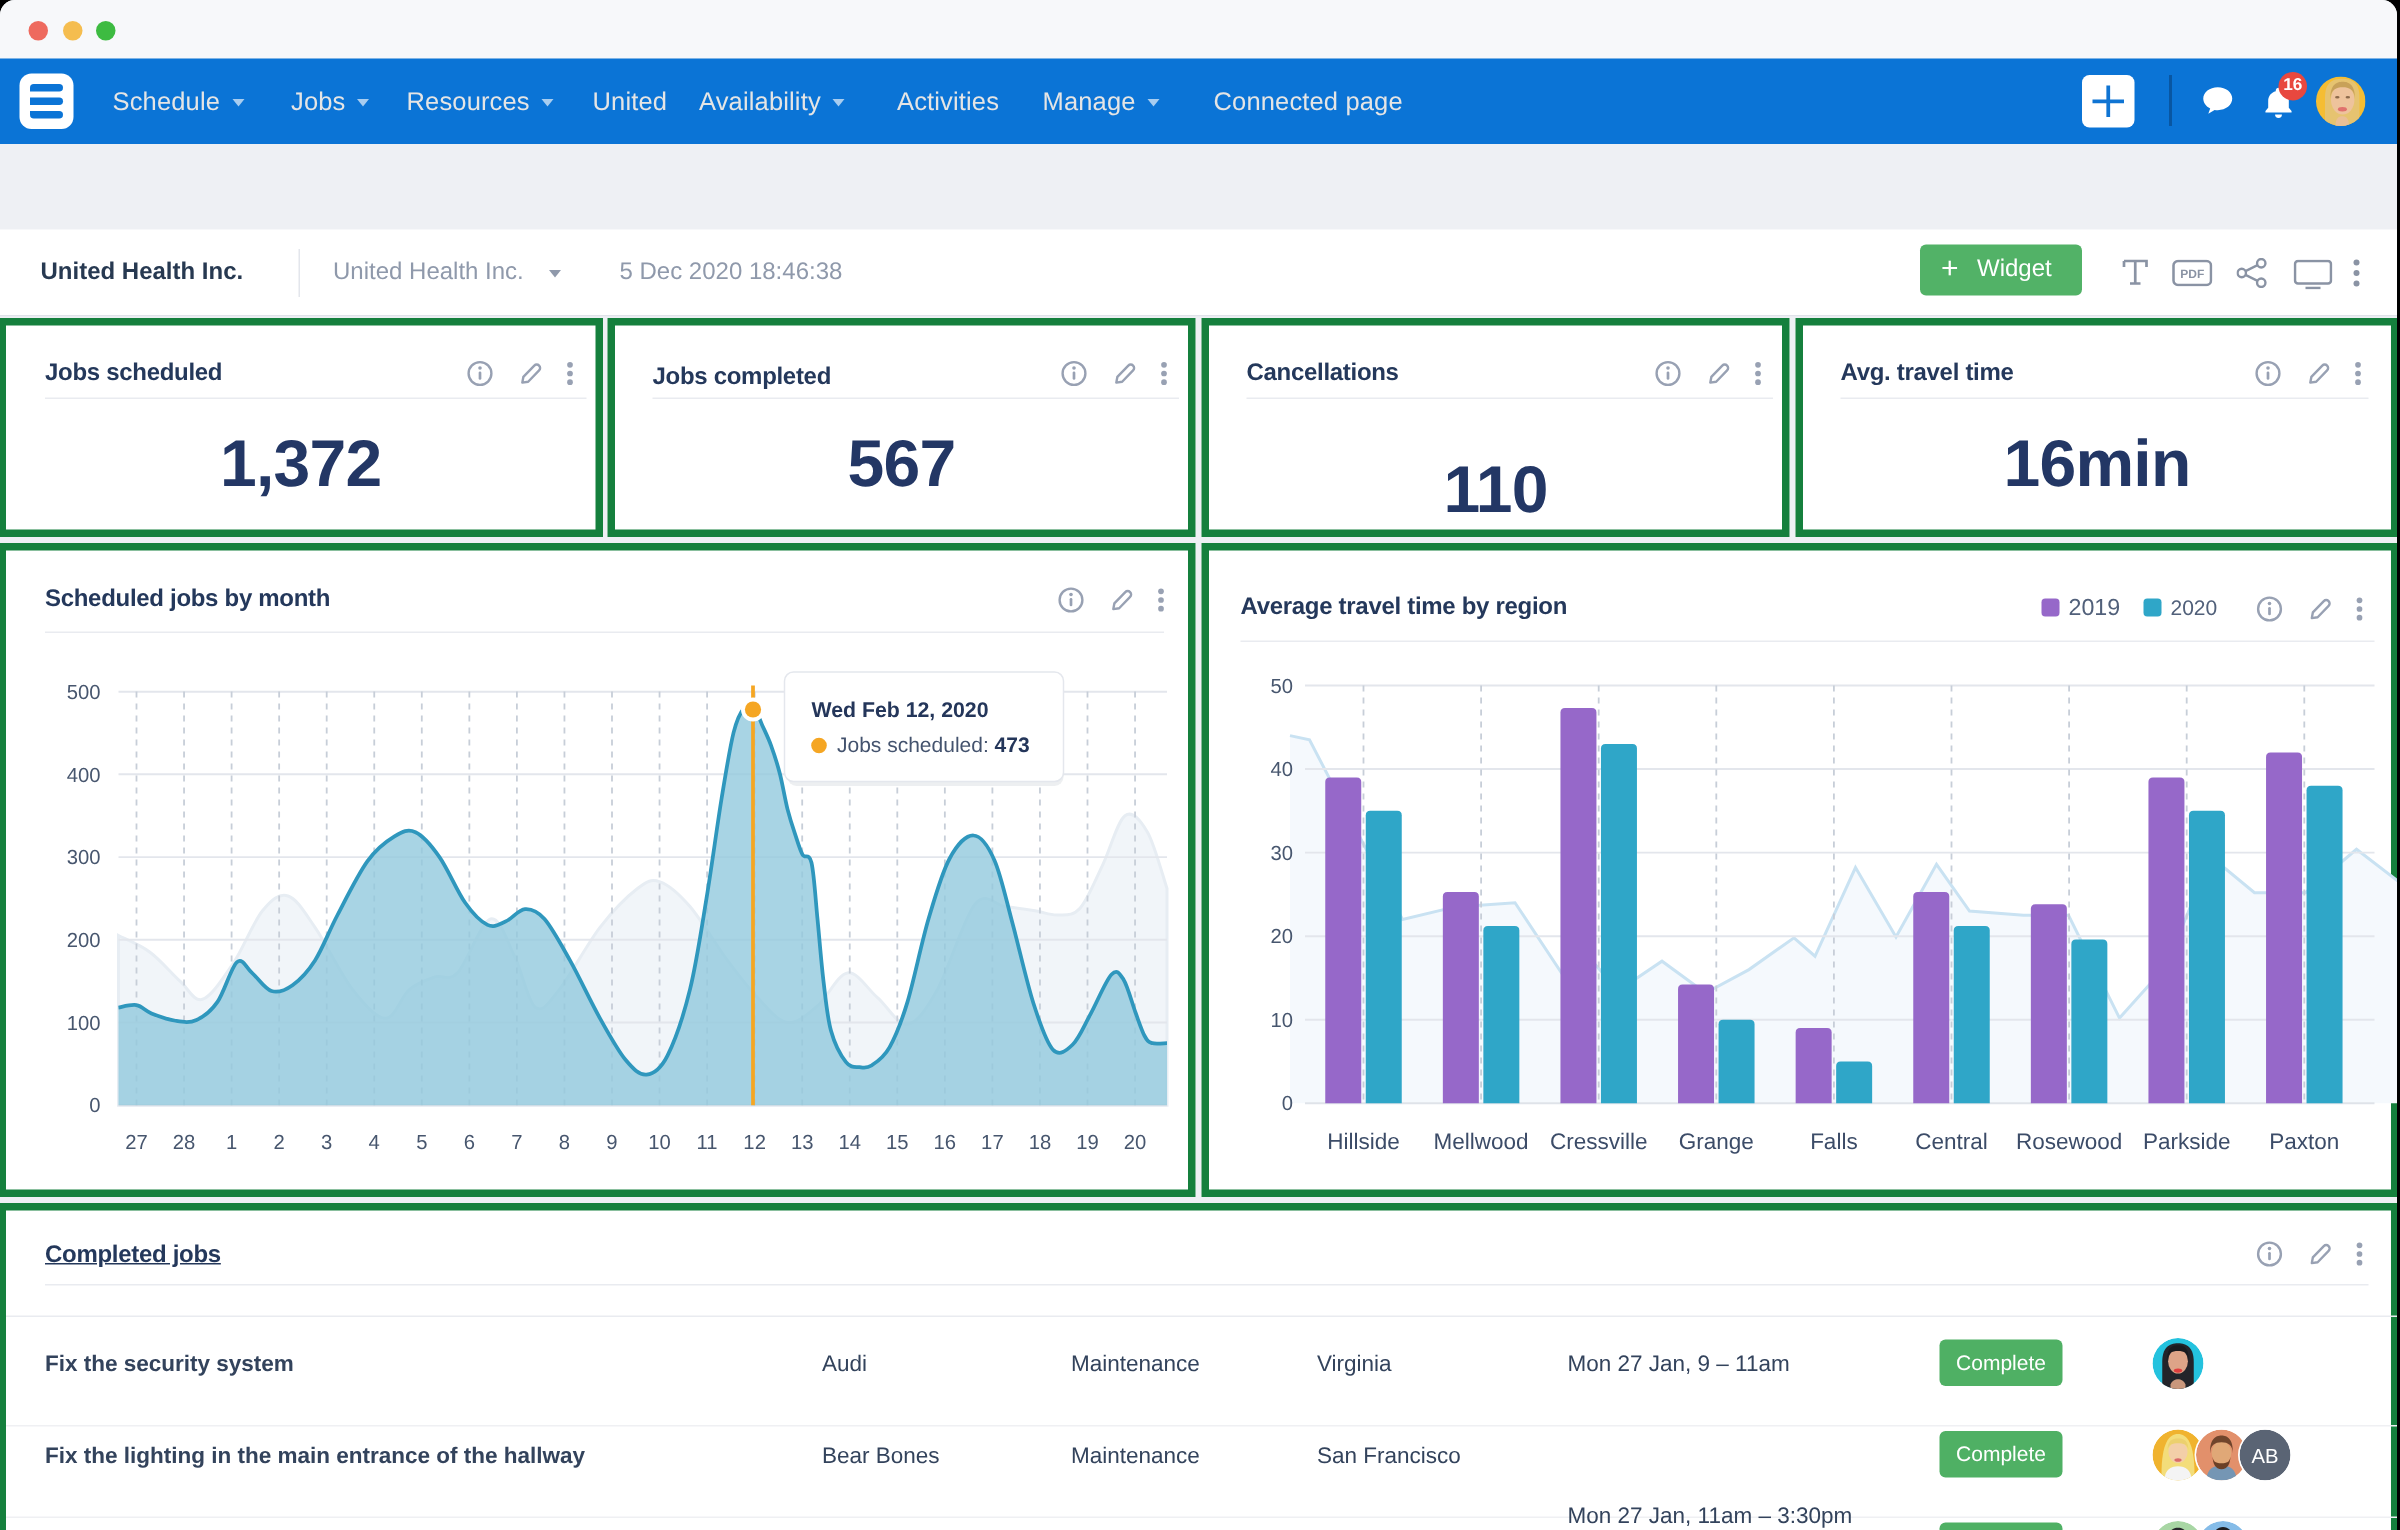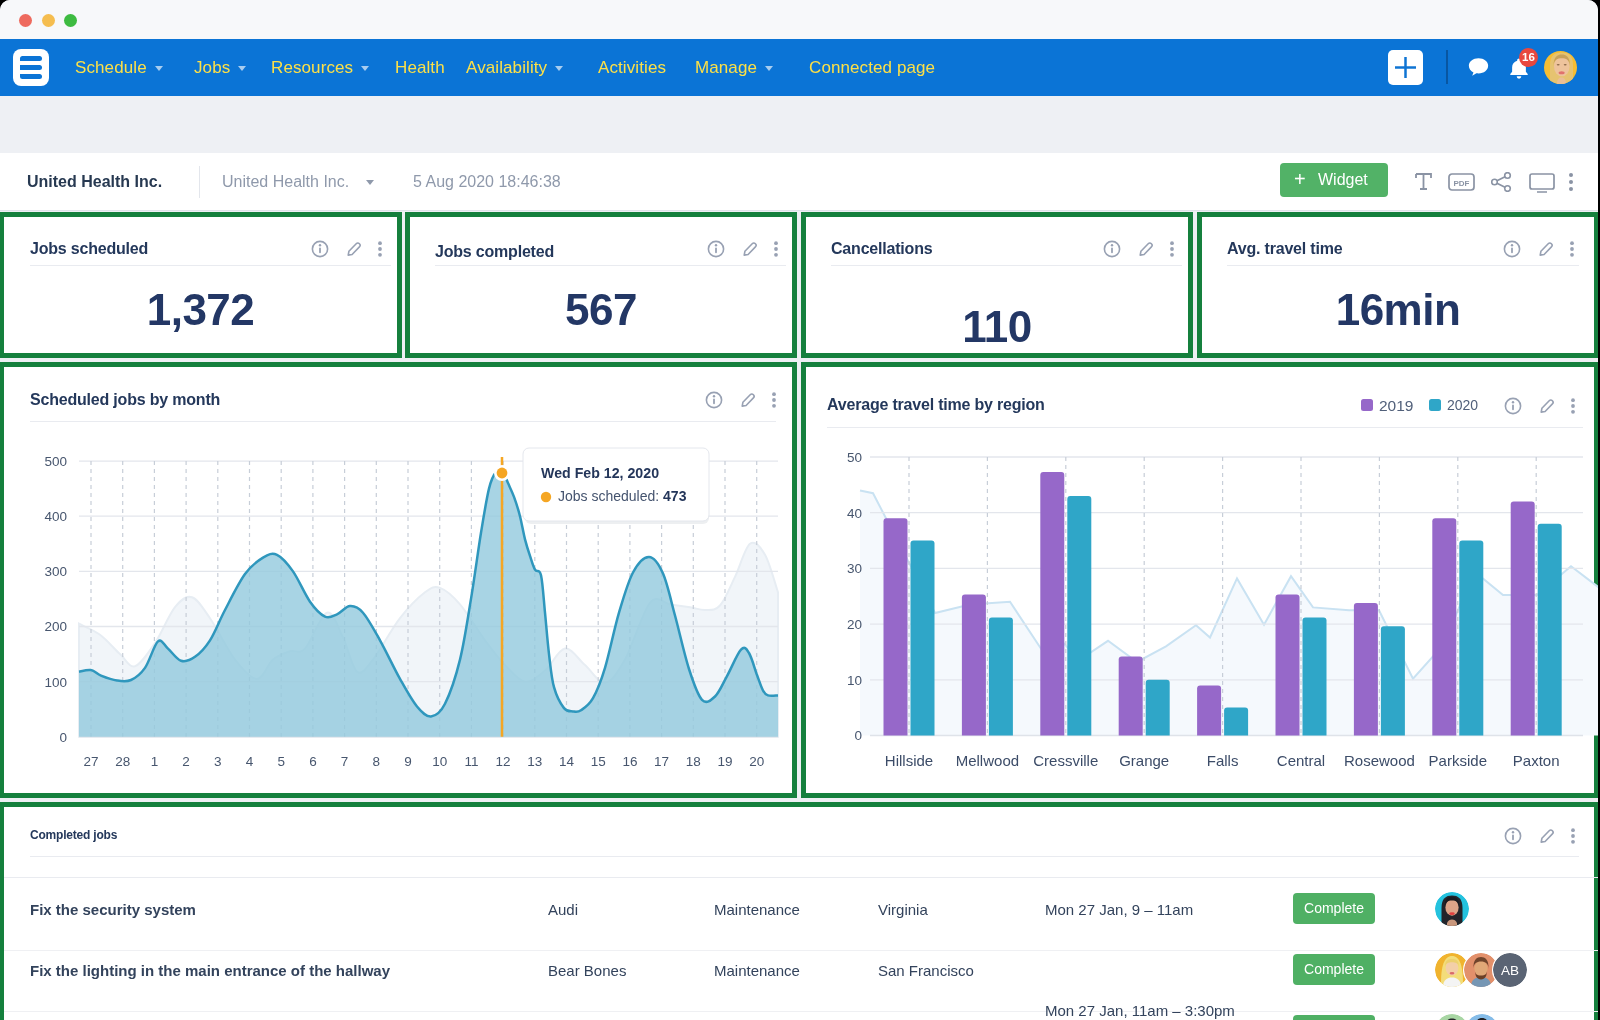--- a/index.html
+++ b/index.html
@@ -5,21 +5,21 @@
 *{margin:0;padding:0;box-sizing:border-box;}
 html,body{width:1600px;height:1020px;background:#000;font-family:"Liberation Sans",sans-serif;overflow:hidden;}
 #win{position:absolute;left:0;top:0;width:1598px;height:1020px;background:#eef0f4;border-radius:10px 10px 0 0;overflow:hidden;}
 
 #titlebar{position:absolute;left:0;top:0;width:100%;height:39px;background:#f7f8fa;}
 .tl{position:absolute;top:14px;width:13px;height:13px;border-radius:50%;}
 
 #nav{position:absolute;left:0;top:39px;width:100%;height:57px;background:#0b74d6;}
 #logo{position:absolute;left:13px;top:10px;width:36px;height:37px;background:#fff;border-radius:8px;}
 .lbar{position:absolute;left:7px;width:22px;height:5px;background:#0b74d6;}
-.ni{position:absolute;top:0;height:57px;line-height:57px;color:#fde047;font-size:17px;letter-spacing:.1px;white-space:nowrap;}
+.ni{position:absolute;top:0;height:57px;line-height:57px;color:#e5e5e5;font-size:17px;letter-spacing:.1px;white-space:nowrap;}
 .caret{display:inline-block;width:0;height:0;border-left:4.5px solid transparent;border-right:4.5px solid transparent;border-top:5px solid #a8cdf0;margin-left:8px;vertical-align:2px;}
 #search{position:absolute;left:1095px;top:11px;width:287px;height:33px;background:#0a60b2;border-radius:4px;color:#b9d4ef;font-size:16px;line-height:33px;}
 #plusbtn{position:absolute;left:1388px;top:11px;width:35px;height:35px;background:#fff;border-radius:5px;}
 #navdiv{position:absolute;left:1446px;top:11px;width:1.5px;height:34px;background:rgba(8,62,120,0.55);}
 
 #tabbar{position:absolute;left:0;top:96px;width:100%;height:57px;background:#fff;border-bottom:1px solid #e4e6ec;}
 .tab{position:absolute;top:0;height:56px;line-height:56px;font-size:16.5px;color:#44516b;}
 
 #toolbar{position:absolute;left:0;top:153px;width:100%;height:58px;background:#fff;border-bottom:1px solid #dfe2e9;}
 
@@ -100,21 +100,21 @@
   </div>
   <div id="nav">
     <div id="logo">
       <div class="lbar" style="top:7px;border-radius:2.5px 2.5px 2.5px 0;"></div>
       <div class="lbar" style="top:16px;border-radius:0 2.5px 2.5px 0;"></div>
       <div class="lbar" style="top:25px;border-radius:0 2.5px 2.5px 2.5px;"></div>
     </div>
     <span class="ni" style="left:75px;">Schedule<span class="caret"></span></span>
     <span class="ni" style="left:194px;">Jobs<span class="caret"></span></span>
     <span class="ni" style="left:271px;">Resources<span class="caret"></span></span>
-    <span class="ni" style="left:395px;">Health</span>
+    <span class="ni" style="left:395px;">United</span>
     <span class="ni" style="left:466px;">Availability<span class="caret"></span></span>
     <span class="ni" style="left:598px;">Activities</span>
     <span class="ni" style="left:695px;">Manage<span class="caret"></span></span>
     <span class="ni" style="left:809px;">Connected page</span>
     <div id="plusbtn">
       <svg style="position:absolute;left:6px;top:6px;" width="23" height="23" viewBox="0 0 23 23">
           <line x1="11.5" y1="1" x2="11.5" y2="22" stroke="#0f74d3" stroke-width="2.5"></line>
           <line x1="1" y1="11.5" x2="22" y2="11.5" stroke="#0f74d3" stroke-width="2.5"></line>
         </svg>
     </div>
@@ -143,21 +143,21 @@
         <ellipse cx="14.2" cy="13.8" rx="1.5" ry="0.8" fill="#8d6a4a"></ellipse>
         <ellipse cx="21.2" cy="13.8" rx="1.5" ry="0.8" fill="#8d6a4a"></ellipse>
       </g>
     </svg>
   </div>
   <div id="toolbar">
     <span style="position:absolute;left:27px;top:20px;font-size:16px;font-weight:bold;color:#273951;">United Health Inc.</span>
     <div style="position:absolute;left:199px;top:13px;width:1px;height:32px;background:#e3e6ec;"></div>
     <span style="position:absolute;left:222px;top:20px;font-size:16px;color:#8f99ab;">United Health Inc.</span>
     <span class="caret" style="position:absolute;left:358px;top:27px;border-top-color:#8f99ab;"></span>
-    <span style="position:absolute;left:413px;top:20px;font-size:16px;color:#8f99ab;">5 Aug 2020 18:46:38</span>
+    <span style="position:absolute;left:413px;top:20px;font-size:16px;color:#8f99ab;">5 Dec 2020 18:46:38</span>
     <div style="position:absolute;left:1280px;top:10px;width:108px;height:34px;background:#52b267;border-radius:4px;color:#fff;">
       <span style="position:absolute;left:14px;top:5px;font-size:20px;font-weight:400;">+</span>
       <span style="position:absolute;left:38px;top:8px;font-size:16px;">Widget</span>
     </div>
 
     <svg style="position:absolute;left:1414px;top:19px;" width="19" height="19" viewBox="0 0 19 19">
         <path d="M2 2 L17 2 L17 6 M9.5 2 L9.5 17 M6 17 L13 17 M2 6 L2 2 M17 2" fill="none" stroke="#8a93a4" stroke-width="1.8"></path>
       </svg>
 
     <svg style="position:absolute;left:1448px;top:20px;" width="27" height="18" viewBox="0 0 27 18">
@@ -353,21 +353,21 @@
         <text x="338.2" y="399" font-size="15" fill="#3c4c68" text-anchor="middle" font-family="Liberation Sans">Grange</text>
         <text x="416.6" y="399" font-size="15" fill="#3c4c68" text-anchor="middle" font-family="Liberation Sans">Falls</text>
         <text x="495.0" y="399" font-size="15" fill="#3c4c68" text-anchor="middle" font-family="Liberation Sans">Central</text>
         <text x="573.4" y="399" font-size="15" fill="#3c4c68" text-anchor="middle" font-family="Liberation Sans">Rosewood</text>
         <text x="651.8" y="399" font-size="15" fill="#3c4c68" text-anchor="middle" font-family="Liberation Sans">Parkside</text>
         <text x="730.2" y="399" font-size="15" fill="#3c4c68" text-anchor="middle" font-family="Liberation Sans">Paxton</text>
       </svg>
   </div>
 
   <div class="card" id="tablecard" style="left:-1px;top:802px;width:1600px;height:240px;">
-    <span class="cardtitle" style="top:21px;font-size:12px;left:26px;">Completed jobs</span>
+    <span class="cardtitle" style="top:21px;font-size:16px;left:26px;text-decoration:underline;">Completed jobs</span>
     <svg class="hicons icons3" style="left:1500px;top:20px;" width="78" height="18" viewBox="0 0 78 18">
         <use href="#hic"></use>
       </svg>
     <div class="carddiv" style="left:26px;top:49px;width:1549px;"></div>
     <div class="carddiv" style="left:0;top:70px;width:1600px;"></div>
     <div class="trow" style="top:70px;">
       <span class="c1">Fix the security system</span>
       <span class="cx" style="left:544px;">Audi</span>
       <span class="cx" style="left:710px;">Maintenance</span>
       <span class="cx" style="left:874px;">Virginia</span>

